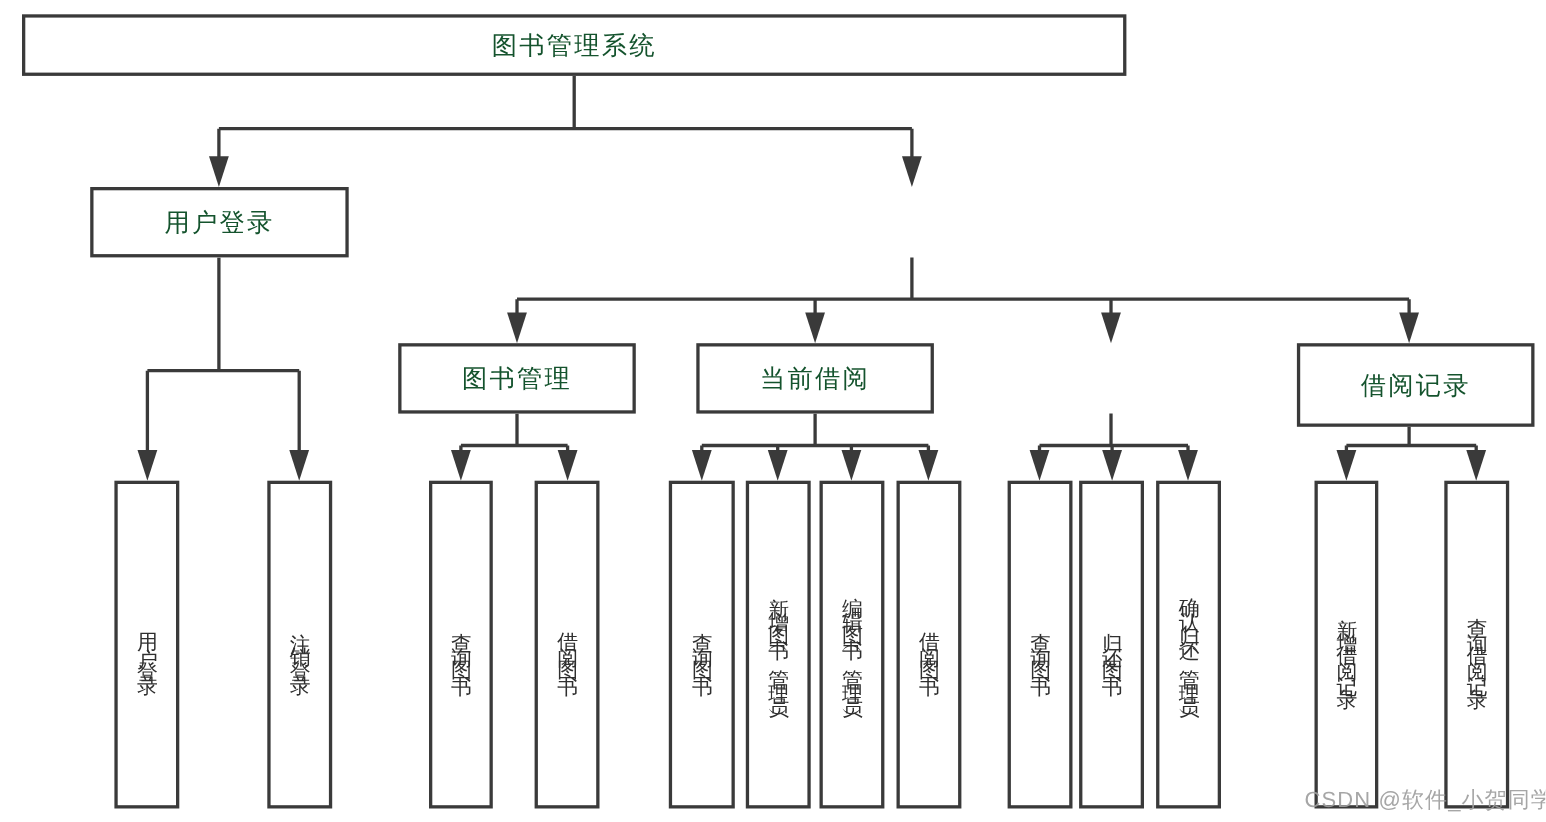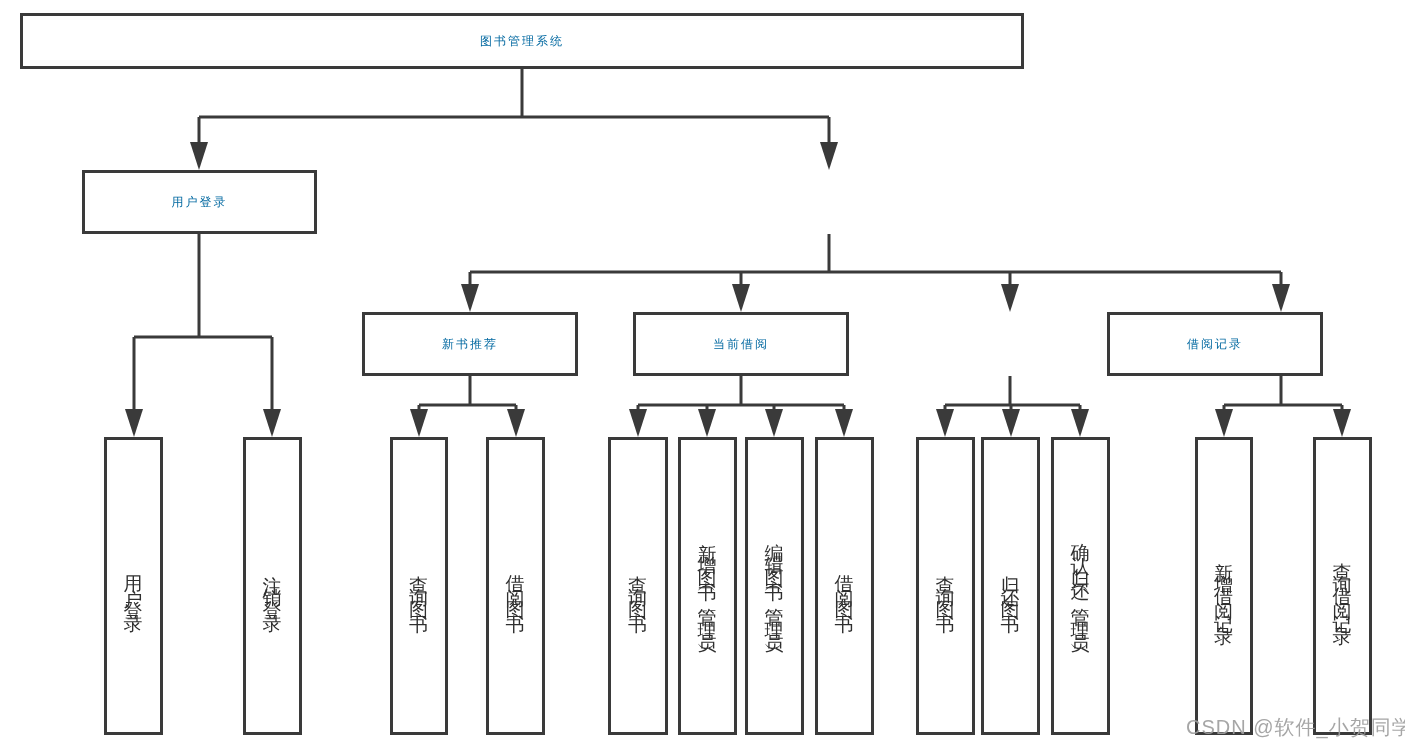--- a/index.html
+++ b/index.html
@@ -16,22 +16,22 @@
   .hbox, .vbox {
     position:absolute;
     box-sizing:border-box;
     border:3px solid #3a3a3a;
     background:#ffffff;
     display:flex;
     align-items:center;
     justify-content:center;
   }
   .hbox .lbl {
-    font-size:12px;
-    color:#0369a1;
+    font-size:23px;
+    color:#14532d;
     letter-spacing:2px;
     white-space:nowrap;
   }
   .vbox .lbl {
     writing-mode:vertical-rl;
     text-orientation:mixed;
     font-size:19px;
     letter-spacing:13px;
     line-height:1;
     color:#2f2f2f;
@@ -90,26 +90,26 @@
 
   <div class="hbox" style="left:20px;top:13px;width:1004px;height:56px">
     <span class="lbl">图书管理系统</span>
   </div>
 
   <div class="hbox" style="left:82px;top:170px;width:235px;height:64px">
     <span class="lbl">用户登录</span>
   </div>
 
   <div class="hbox" style="left:362px;top:312px;width:216px;height:64px">
-    <span class="lbl">新书推荐</span>
+    <span class="lbl">图书管理</span>
   </div>
   <div class="hbox" style="left:633px;top:312px;width:216px;height:64px">
     <span class="lbl">当前借阅</span>
   </div>
-  <div class="hbox" style="left:1107px;top:312px;width:216px;height:64px">
+  <div class="hbox" style="left:1179px;top:312px;width:216px;height:76px">
     <span class="lbl">借阅记录</span>
   </div>
 
   <div class="vbox" style="left:104px;top:437px;width:59px;height:298px">
     <span class="lbl">用户登录</span>
   </div>
   <div class="vbox" style="left:243px;top:437px;width:59px;height:298px">
     <span class="lbl">注销登录</span>
   </div>
 

